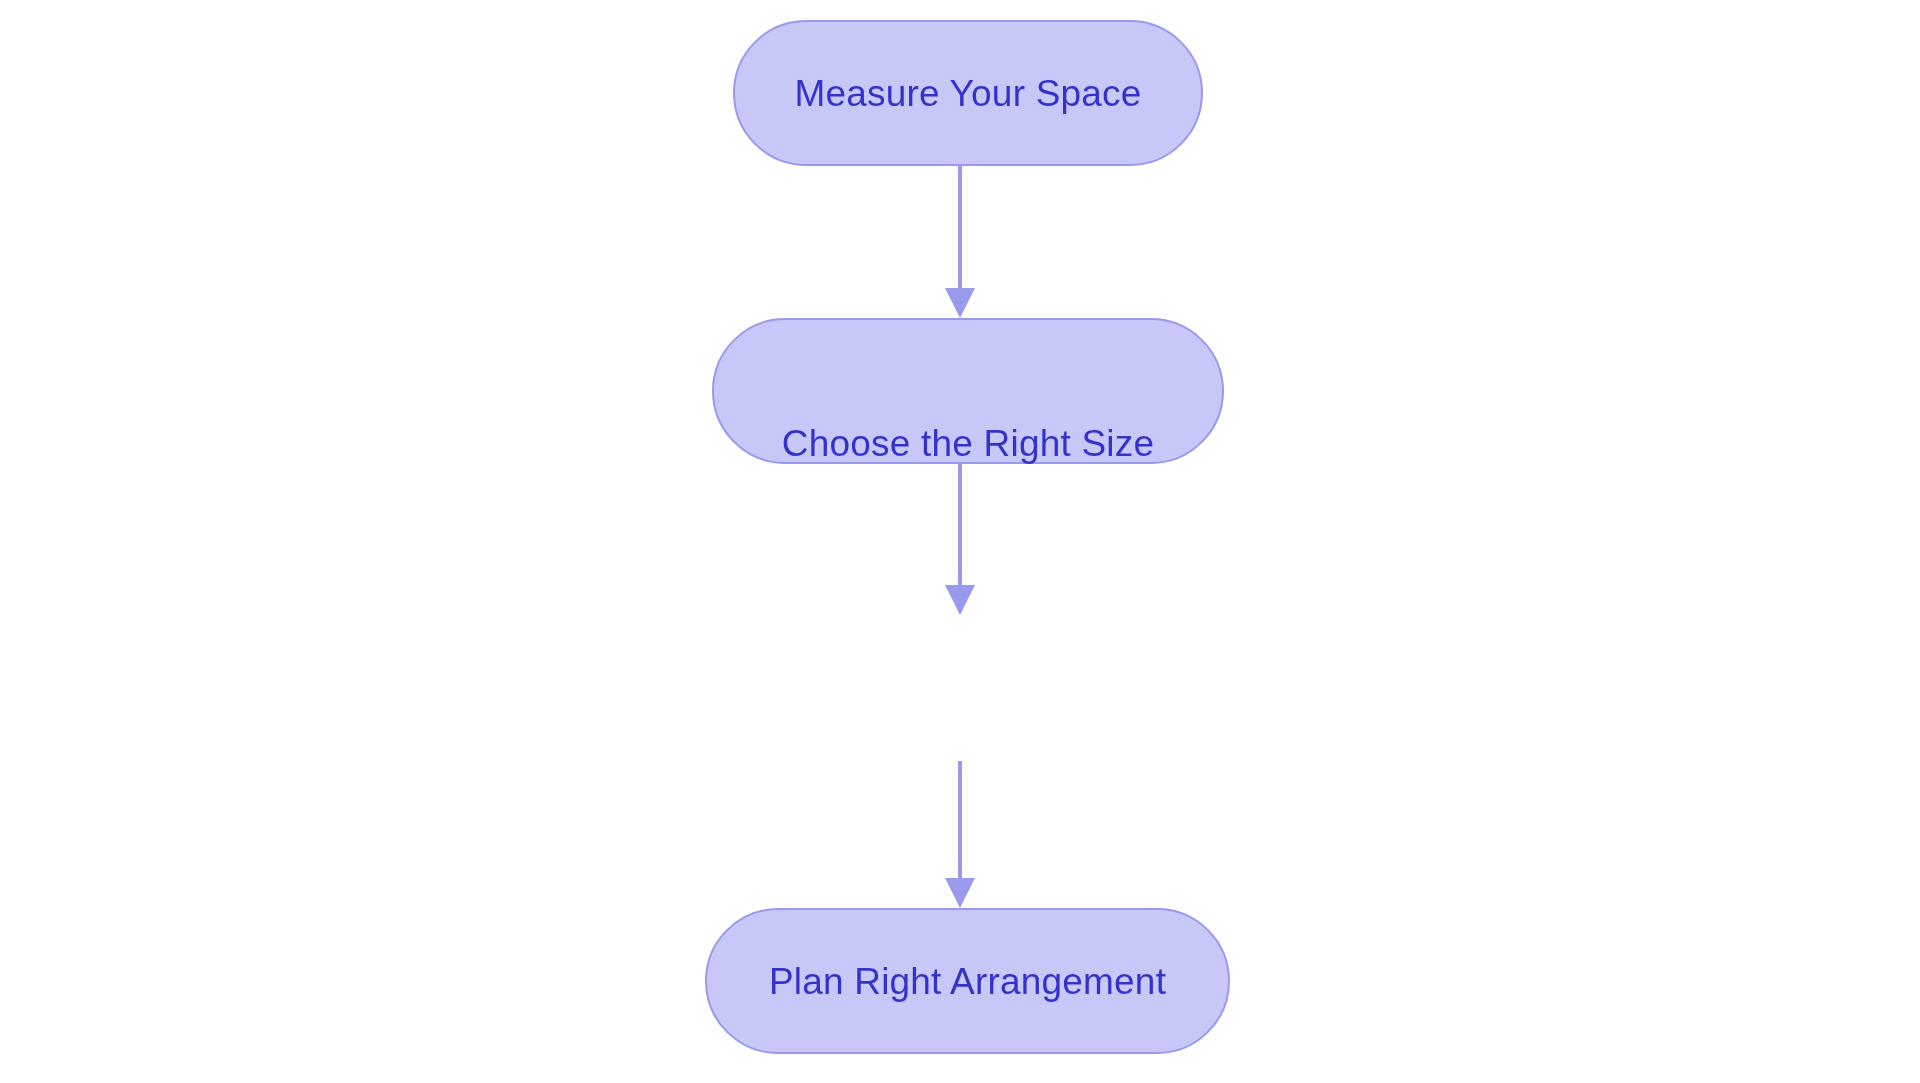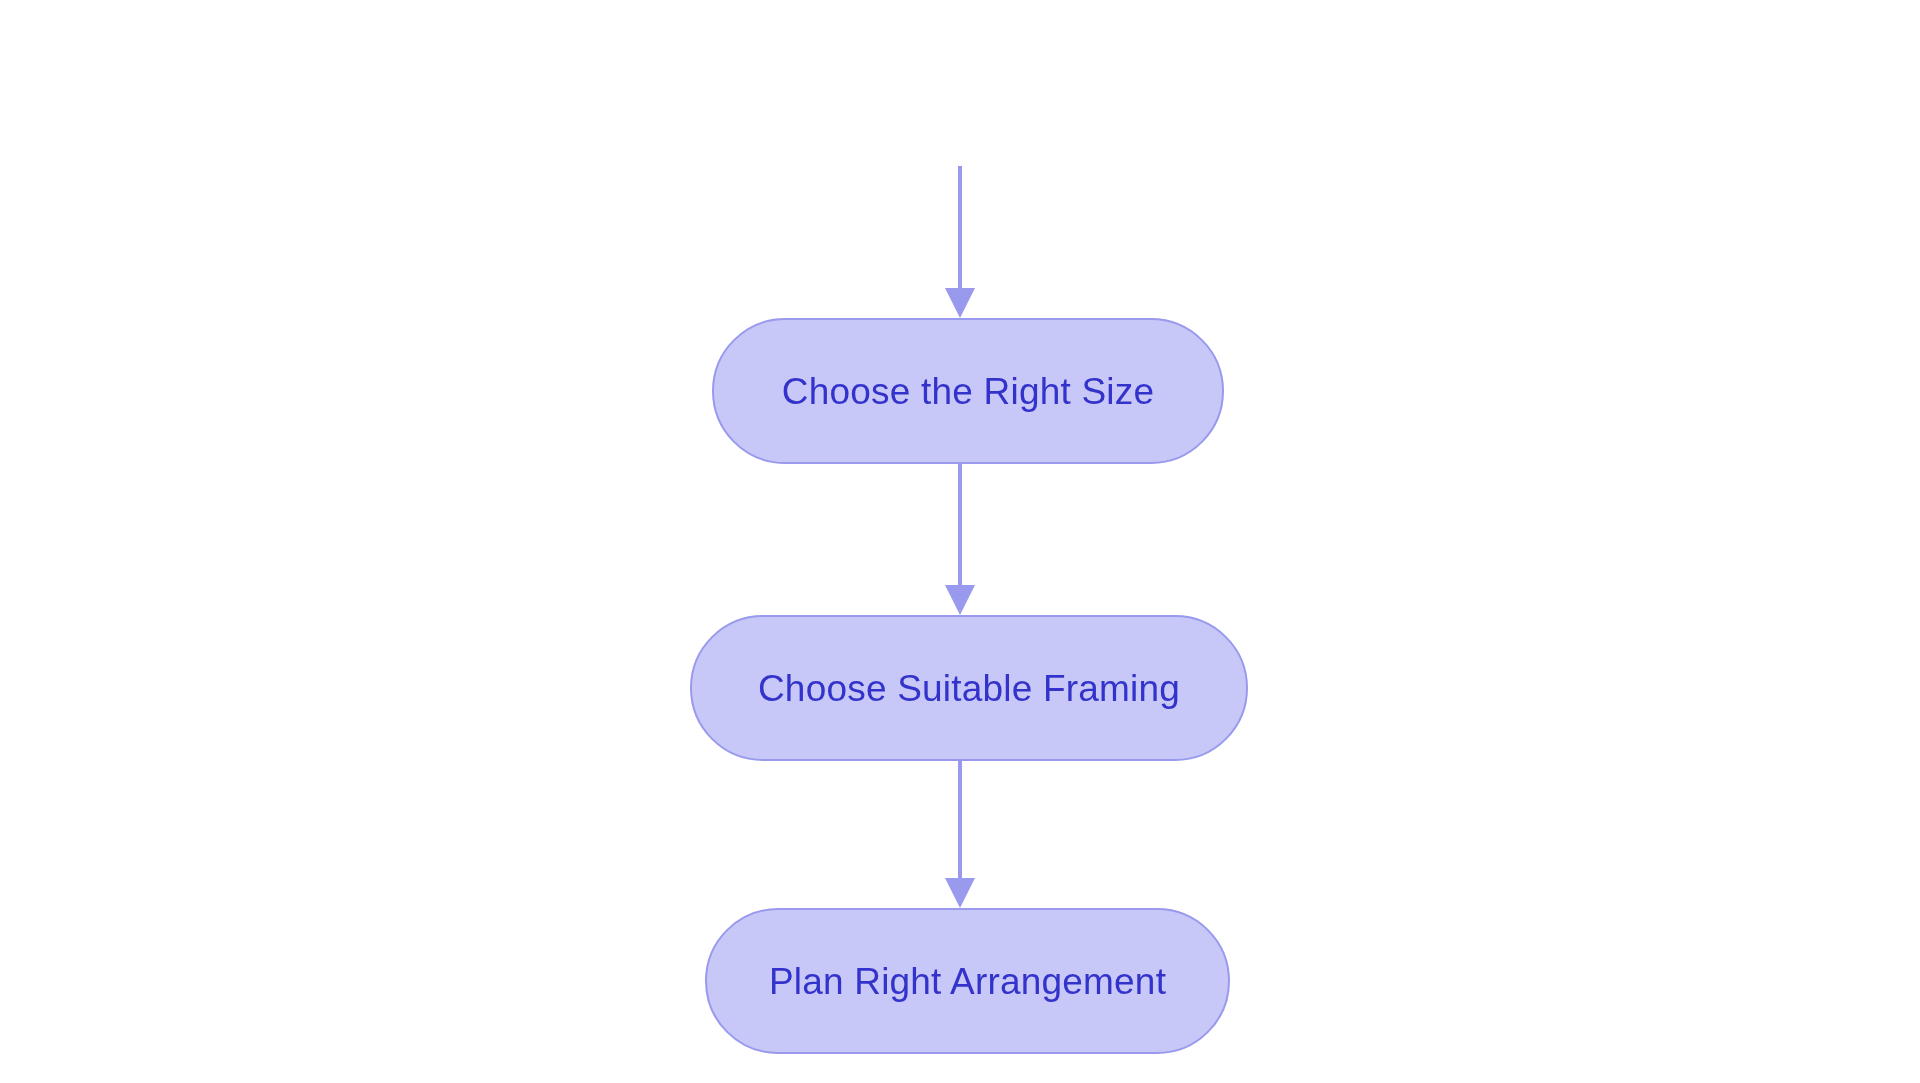--- a/index.html
+++ b/index.html
@@ -56,26 +56,26 @@
   <svg class="flow-edge" style="left:936px; top:464px; width:48px; height:151px;" viewBox="0 0 48 151" xmlns="http://www.w3.org/2000/svg">
     <line x1="24" y1="0" x2="24" y2="127" stroke="#9999ee" stroke-width="4"></line>
     <polygon points="24,151 9,121 39,121" fill="#9999ee"></polygon>
   </svg>
 
   <svg class="flow-edge" style="left:936px; top:761px; width:48px; height:147px;" viewBox="0 0 48 147" xmlns="http://www.w3.org/2000/svg">
     <line x1="24" y1="0" x2="24" y2="123" stroke="#9999ee" stroke-width="4"></line>
     <polygon points="24,147 9,117 39,117" fill="#9999ee"></polygon>
   </svg>
 
+  <div class="flow-node" style="left:733px; top:20px; width:470px; height:146px;">
+    <span class="flow-node-label">Measure Your Space</span>
+  </div>
 
-  <div class="flow-node" style="left:712px; top:318px; width:512px; height:146px;">
+  <div class="flow-node" style="left:712px; top:318px; width:512px; height:146px;align-items:flex-end;">
     <span class="flow-node-label">Choose the Right Size</span>
   </div>
 
-  <div class="flow-node" style="left:690px; top:615px; width:558px; height:146px;">
-    <span class="flow-node-label">Choose Suitable Framing</span>
-  </div>
 
   <div class="flow-node" style="left:705px; top:908px; width:525px; height:146px;">
     <span class="flow-node-label">Plan Right Arrangement</span>
   </div>
 
 </div>
 
 </body></html>

